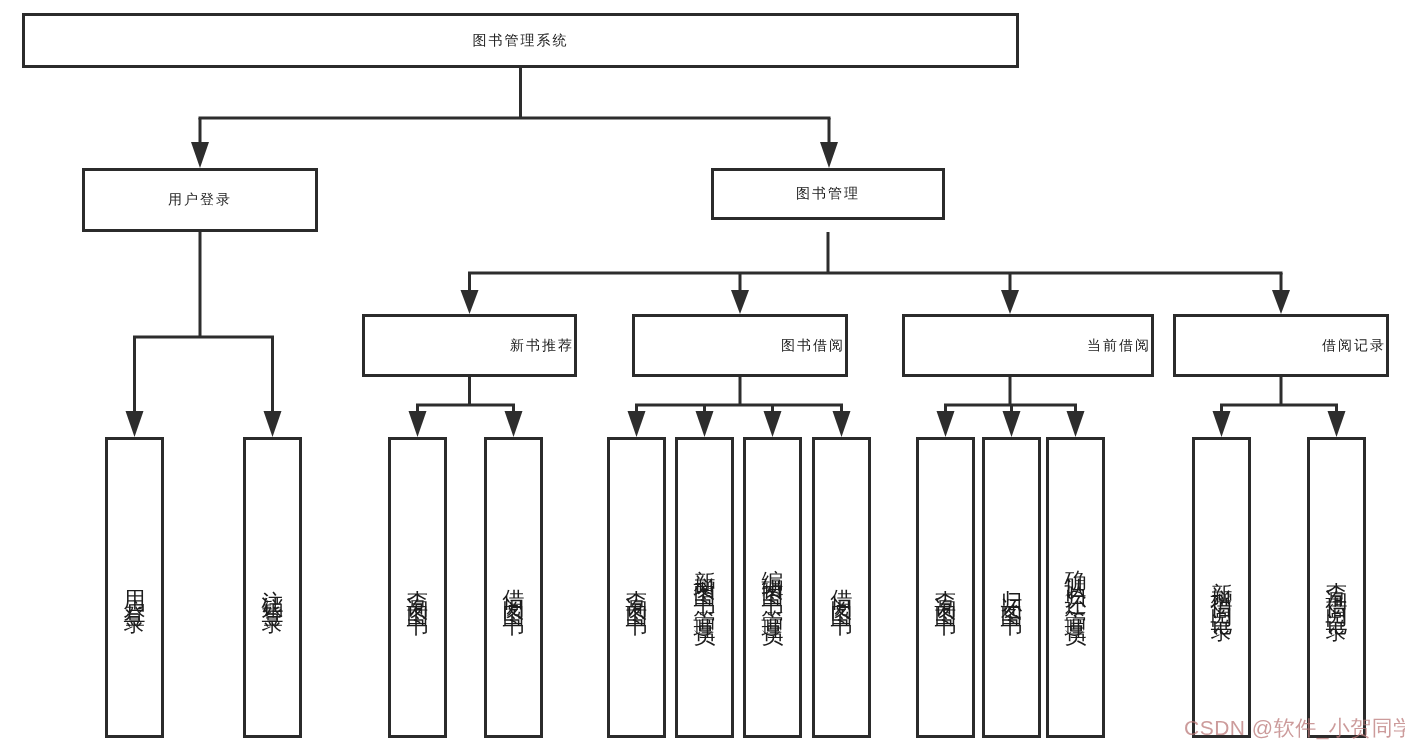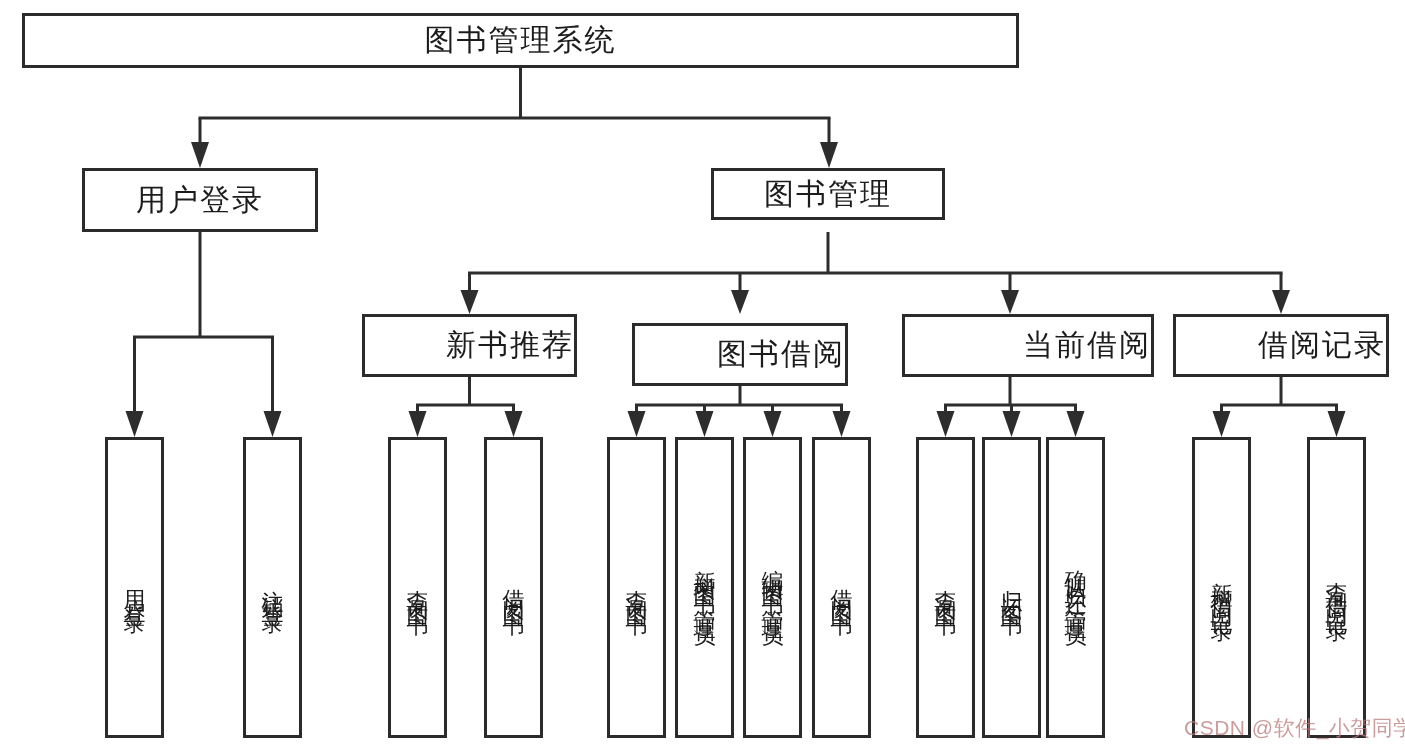--- a/index.html
+++ b/index.html
@@ -8,33 +8,33 @@
     font-family:"Liberation Sans","DejaVu Sans",sans-serif;overflow:hidden;
   }
   #edges{position:absolute;left:0;top:0;width:1405px;height:747px;}
   #edges line{stroke:#2d2d2d;stroke-width:3;}
   #edges polygon{fill:#2d2d2d;stroke:none;}
   .box{
     position:absolute;box-sizing:border-box;background:#ffffff;
     border:3px solid #2b2b2b;display:flex;align-items:center;justify-content:center;
     z-index:2;
   }
-  .lbl{font-size:30px;color:#1c1c1c;letter-spacing:2px;white-space:nowrap;}
+  .lbl{font-size:14px;color:#1c1c1c;letter-spacing:2px;white-space:nowrap;}
   .leaf{width:59px;top:437px;height:301px;}
   .leaf .lbl{
     writing-mode:vertical-rl;text-orientation:mixed;
     font-size:22px;letter-spacing:8px;line-height:1;white-space:normal;
   }
   
   .root {left:22px;  top:13px;  width:997px;height:55px;}
   .l2a  {left:82px;  top:168px; width:236px;height:64px;}
   .l2b  {left:711px; top:168px; width:234px;height:52px;}
   .l3   {top:314px;  height:63px;justify-content:flex-end;}
   .n31  {left:362px; width:215px;}
-  .n32  {left:632px; width:216px;margin-top:9px;}
+  .n32  {left:632px; width:216px;}
   .n33  {left:902px; width:252px;}
   .n34  {left:1173px;width:216px;}
   
   .f01{left:105px;}  .f02{left:243px;}
   .f03{left:388px;}  .f04{left:484px;}
   .f05{left:607px;}  .f06{left:675px;} .f07{left:743px;} .f08{left:812px;}
   .f09{left:916px;}  .f10{left:982px;} .f11{left:1046px;}
   .f12{left:1192px;} .f13{left:1307px;}
   #watermark{
     position:absolute;left:1184px;top:714px;z-index:5;

